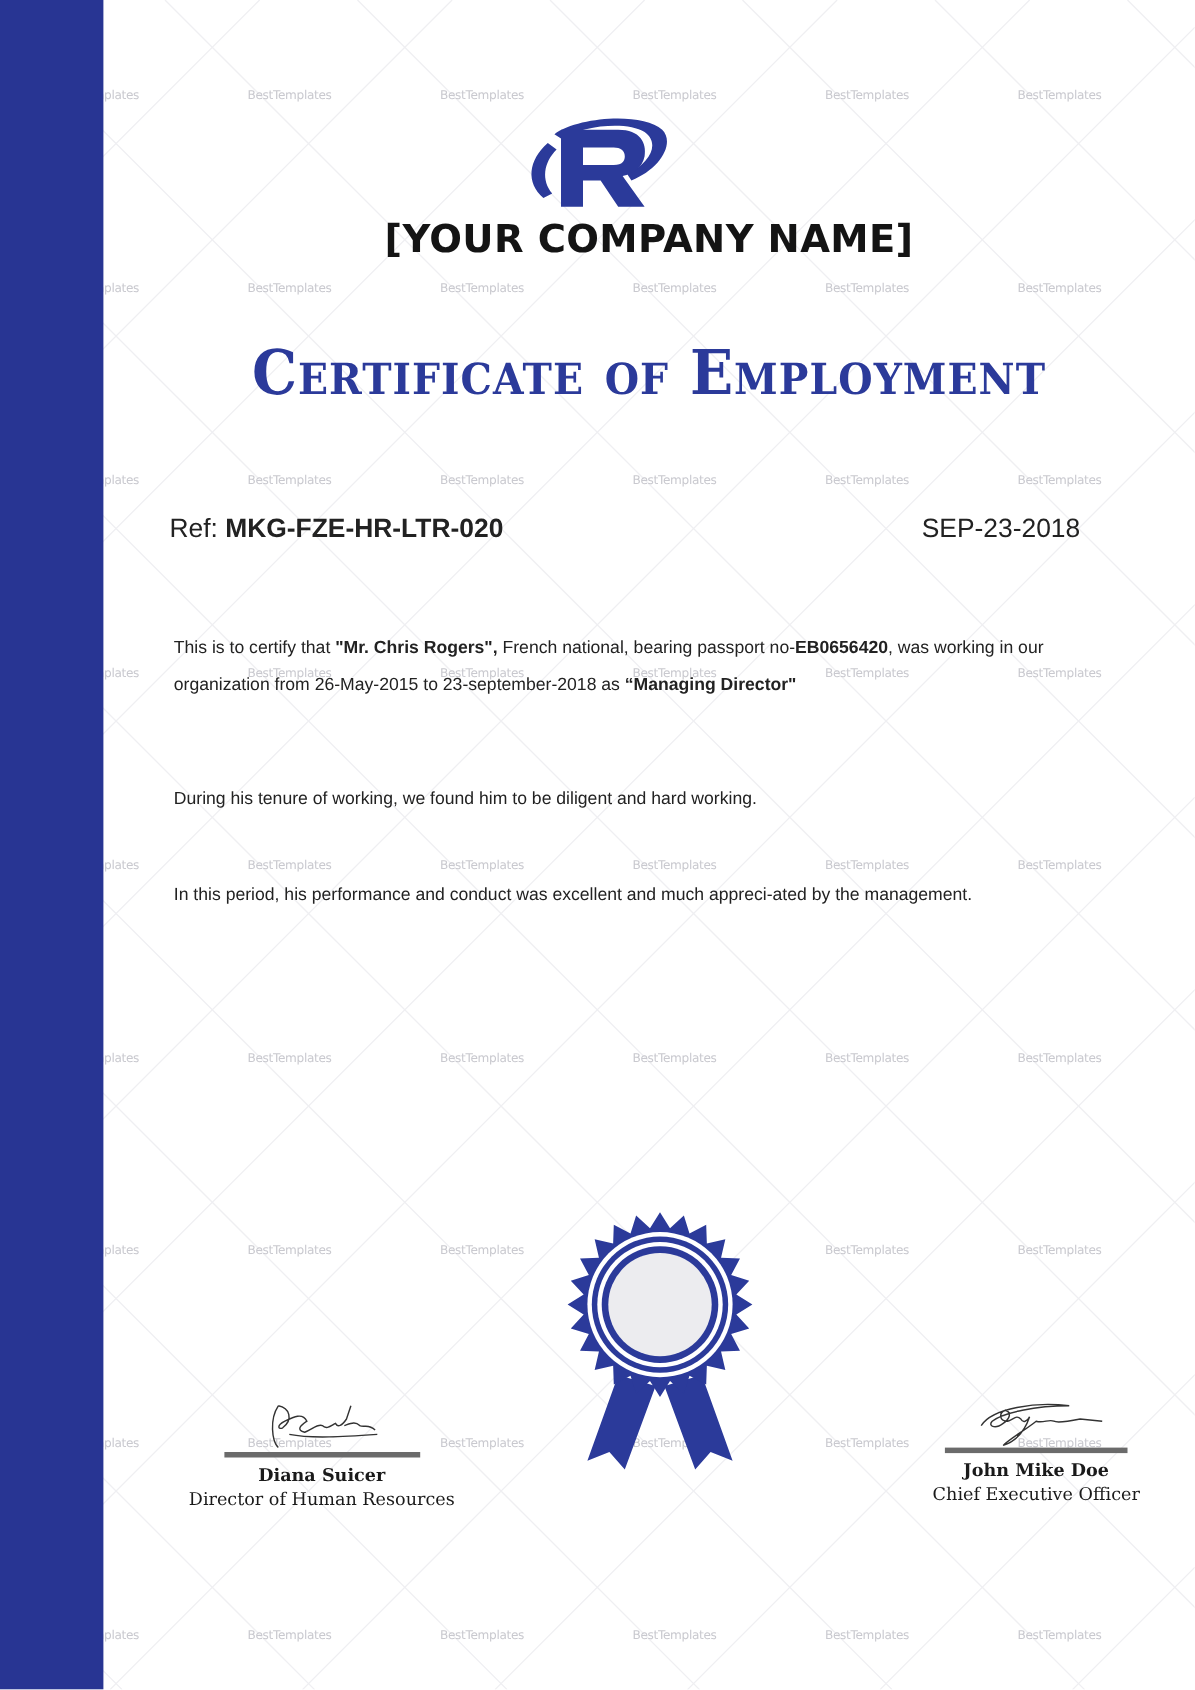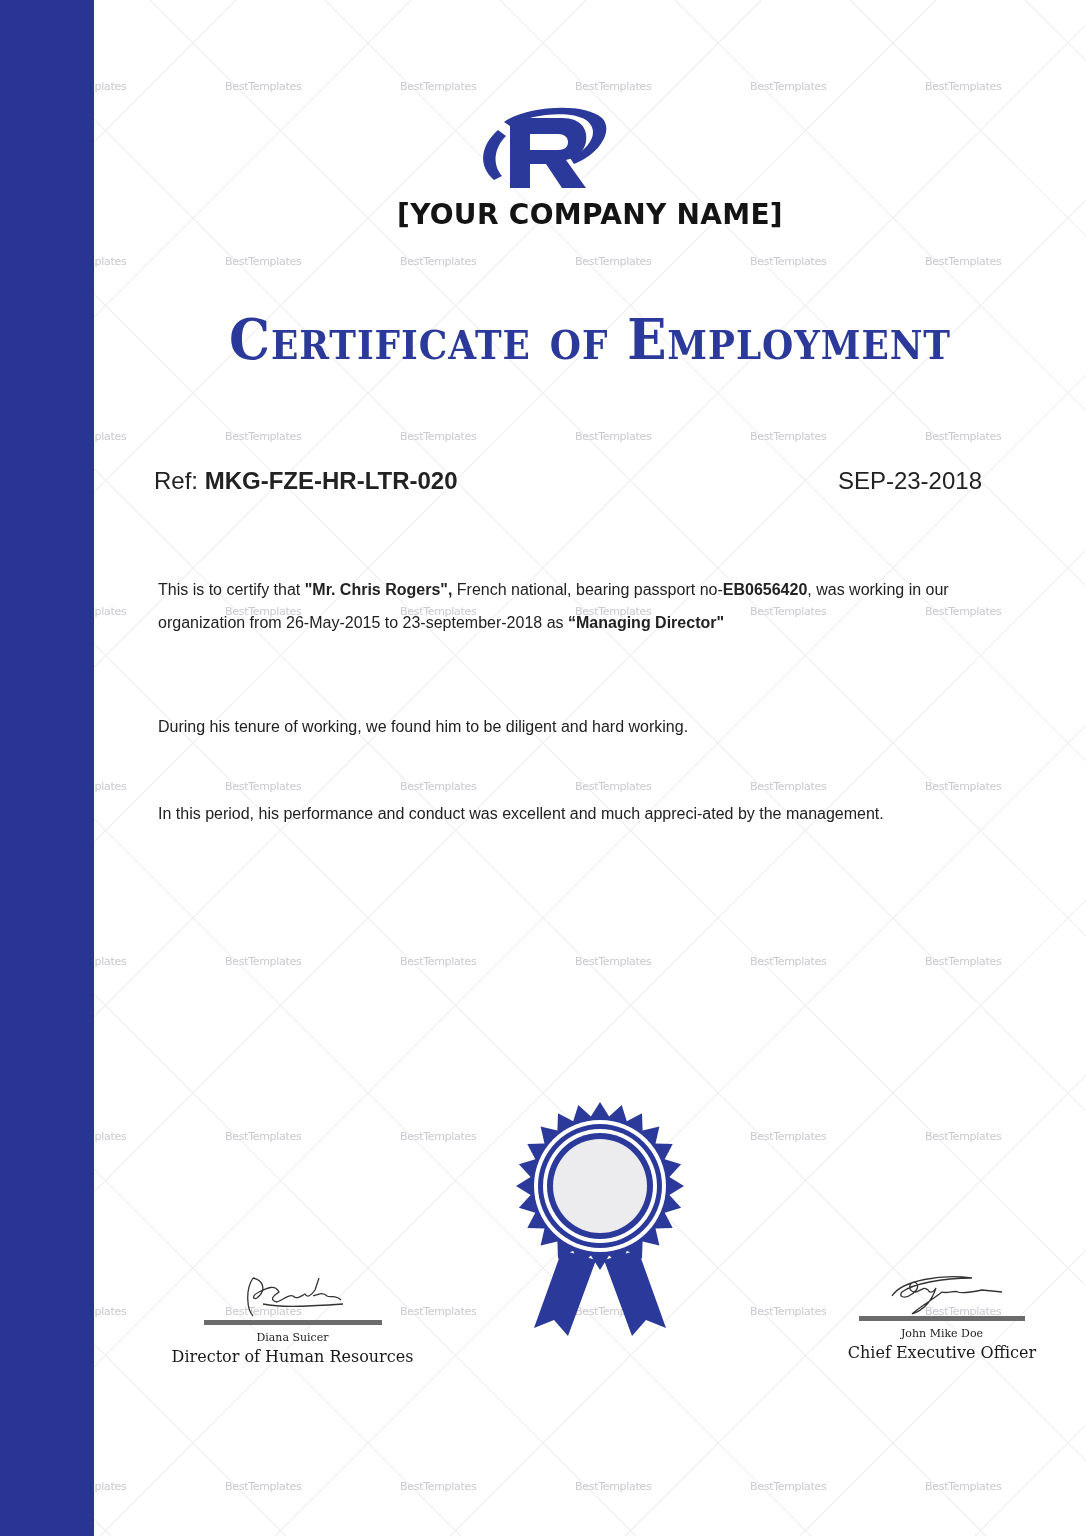--- a/index.html
+++ b/index.html
@@ -2,38 +2,38 @@
 <html><head>
 <meta charset="utf-8">
 <style>
   html, body { margin:0; padding:0; }
   body { width:1086px; height:1536px; position:relative; background:#ffffff; overflow:hidden; font-family:"Liberation Sans", sans-serif; }
   .sidebar { position:absolute; left:0; top:0; width:94px; height:1536px; background:#283593; z-index:3; }
   .wm-layer { position:absolute; left:0; top:0; width:1086px; height:1536px; z-index:1; pointer-events:none; }
   .wm-text { position:absolute; font-family:"DejaVu Sans", sans-serif; font-size:11px; color:#c9c9cf; letter-spacing:-0.3px; white-space:nowrap; }
   .content { position:absolute; left:0; top:0; width:1086px; height:1536px; z-index:4; }
   .logo { position:absolute; left:474px; top:104px; width:140px; height:86px; }
-  .company { position:absolute; left:94px; width:992px; top:198px; text-align:center; font-family:"DejaVu Sans", sans-serif; font-weight:bold; font-size:28px; color:#141414; letter-spacing:0.3px; }
+  .company { position:absolute; left:94px; width:992px; top:198px; text-align:center; font-family:"DejaVu Sans", sans-serif; font-weight:bold; font-size:35px; color:#141414; letter-spacing:0.3px; }
   .title { position:absolute; left:94px; width:992px; top:306px; text-align:center; font-family:"DejaVu Serif", serif; font-weight:bold; font-size:56px; color:#2b3a9a; letter-spacing:1px; transform:scaleX(0.92); transform-origin:center; font-variant:small-caps; }
   .ref { position:absolute; left:154px; top:467px; font-size:24px; color:#222;text-align:center; }
   .ref b { font-weight:bold; }
   .date { position:absolute; right:104px; top:467px; font-size:24px; color:#222; }
   .para { position:absolute; left:158px; width:850px; font-size:16px; line-height:33px; color:#222; }
   .para b { font-weight:bold; }
   .p1 { top:573px; }
   .p2 { top:710px; }
   .p3 { top:797px; }
   .p4 { top:910px; }
   .seal { position:absolute; left:512px; top:1100px; width:176px; height:240px; }
   .sig-block { position:absolute; text-align:center; font-family:"DejaVu Serif", serif; color:#1a1a1a; }
   .sig-left { left:170px; width:245px; top:1270px; }
   .sig-right { left:842px; width:200px; top:1270px; }
   .sig-svg { display:block; margin:0 auto; }
   .sig-line { height:5px; background:#6b6b6b; margin:0 auto; }
-  .sig-name { font-weight:normal; font-size:11px; margin-top:6px; }
+  .sig-name { font-weight:bold; font-size:16px; margin-top:6px; }
   .sig-role { font-size:16px; margin-top:3px; }
 </style>
 </head>
 <body>
 
 <div class="sidebar"></div>
 
 <div class="wm-layer">
   <svg width="1086" height="1536" style="position:absolute;left:0;top:0">
     <g stroke="#efeff2" stroke-width="1.2">

